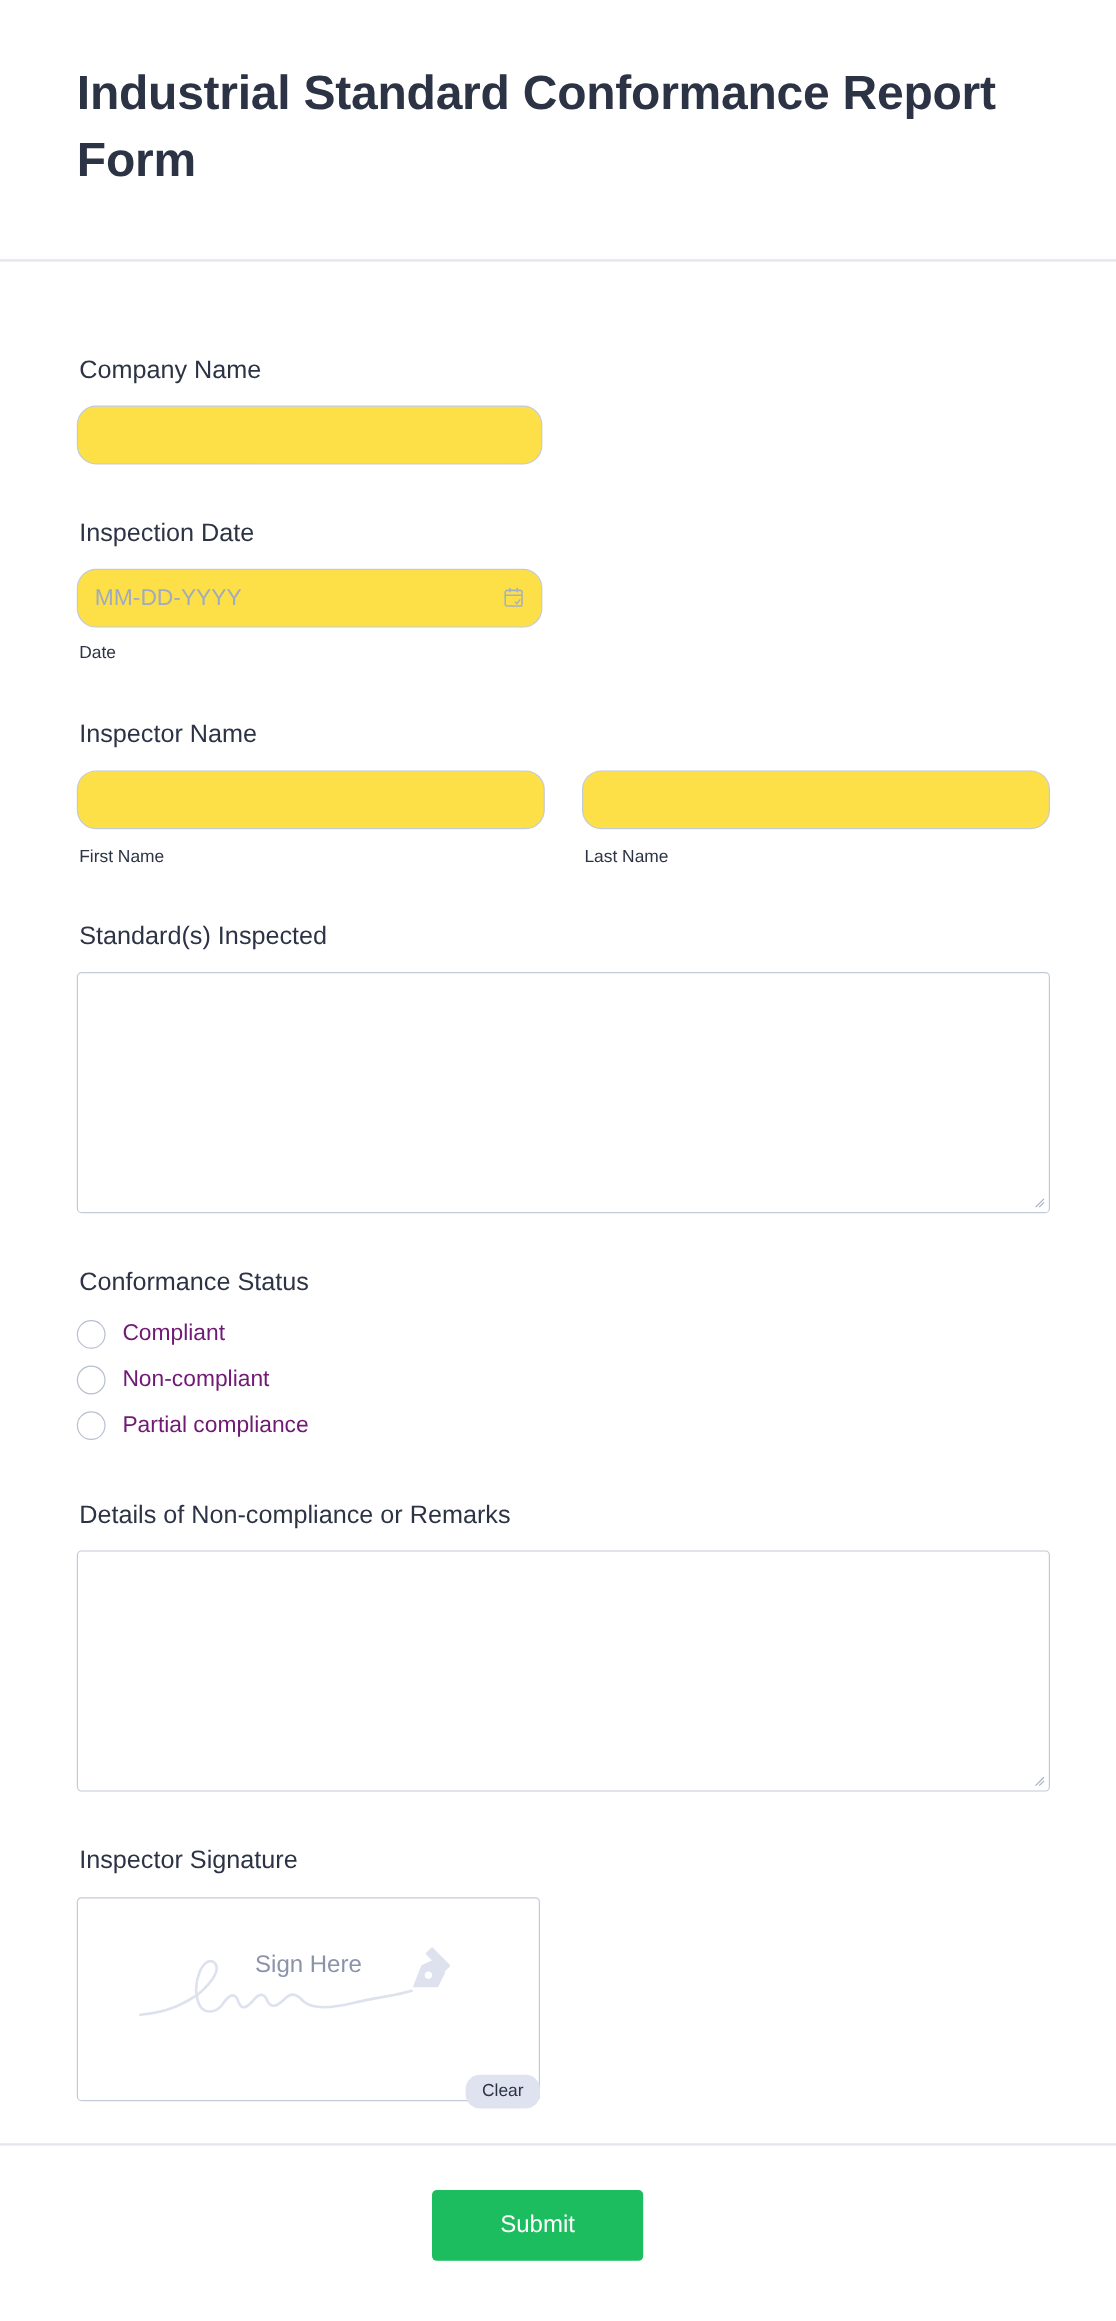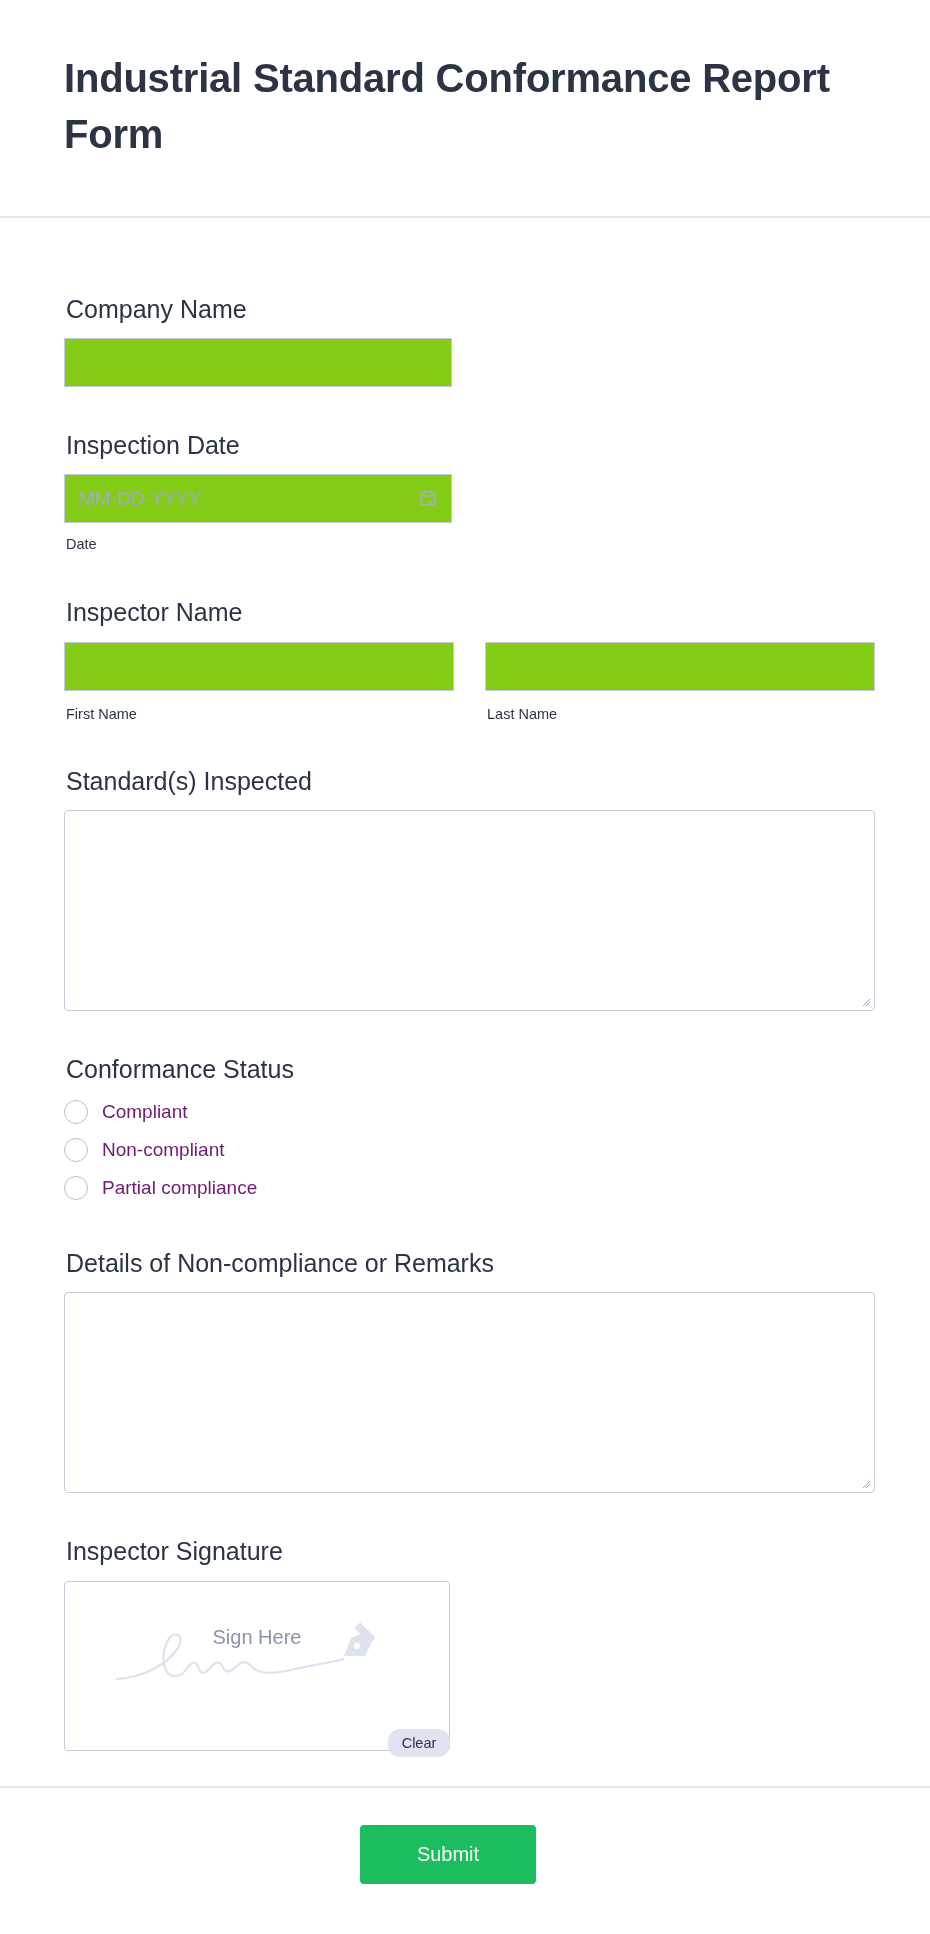--- a/index.html
+++ b/index.html
@@ -3,24 +3,24 @@
 <meta charset="utf-8">
 <style>
   * { box-sizing: border-box; margin: 0; padding: 0; }
   html, body { width: 930px; height: 1934px; background: #ffffff; overflow: hidden; }
   body { font-family: "Liberation Sans", "DejaVu Sans", sans-serif; color: #2c3345; position: relative; }
 
   .header { position: absolute; left: 0; top: 0; width: 930px; height: 218px; border-bottom: 2px solid #e3e6ee; }
   .title { position: absolute; left: 64px; top: 50px; width: 820px; font-size: 40px; font-weight: bold; line-height: 56px; color: #2c3345; letter-spacing: -0.2px; }
   .subtitle { position: absolute; left: 64px; top: 166px; font-size: 19px; line-height: 26px; color: #2c3345; }
 
-  .label { position: absolute; left: 66px; font-size: 25px; line-height: 24px; color: #2c3345; }
+  .label { position: absolute; left: 66px; font-size: 21px; line-height: 24px; color: #2c3345; }
   .sublabel { position: absolute; font-size: 14.5px; line-height: 18px; color: #2c3345; }
 
-  .input { position: absolute; height: 49px; border: 1px solid #c3cad8; border-radius: 0; background: #84cc16; font-family: "Liberation Sans", sans-serif; font-size: 19px; color: #2c3345; padding: 0 12px; outline: none; }
+  .input { position: absolute; height: 49px; border: 1px solid #c3cad8; border-radius: 16px; background: #fde047; font-family: "Liberation Sans", sans-serif; font-size: 19px; color: #2c3345; padding: 0 12px; outline: none; }
   .input::placeholder { color: #a0aac0; }
   .textarea { position: absolute; left: 64px; width: 811px; height: 201px; border: 1px solid #c3cad8; border-radius: 4px; background: #fff; resize: none; outline: none; font-family: "Liberation Sans", sans-serif; font-size: 18px; padding: 10px 12px; }
   .grip { position: absolute; width: 10px; height: 10px; }
 
   .cal-icon { position: absolute; left: 420px; top: 489px; width: 16px; height: 17px; }
 
   .radio-row { position: absolute; left: 64px; height: 28px; display: flex; align-items: center; cursor: pointer; }
   .radio-circle { width: 24px; height: 24px; border-radius: 50%; border: 1px solid #b8bfcf; background: #fff; flex: 0 0 24px; }
   .radio-label { margin-left: 14px; font-size: 19px; color: #701a75; }
 

